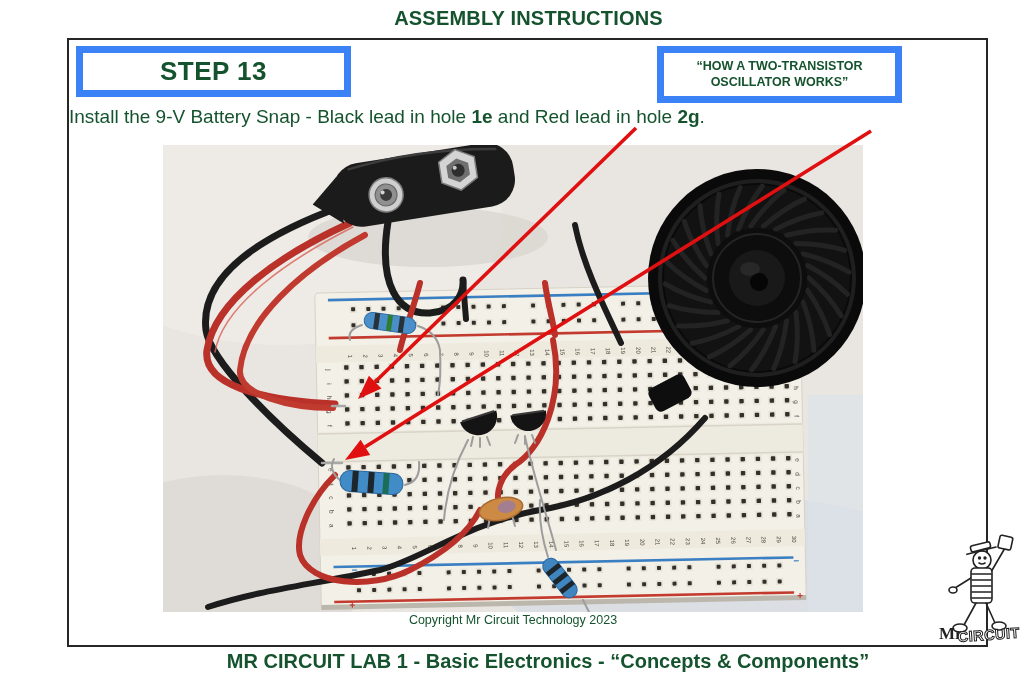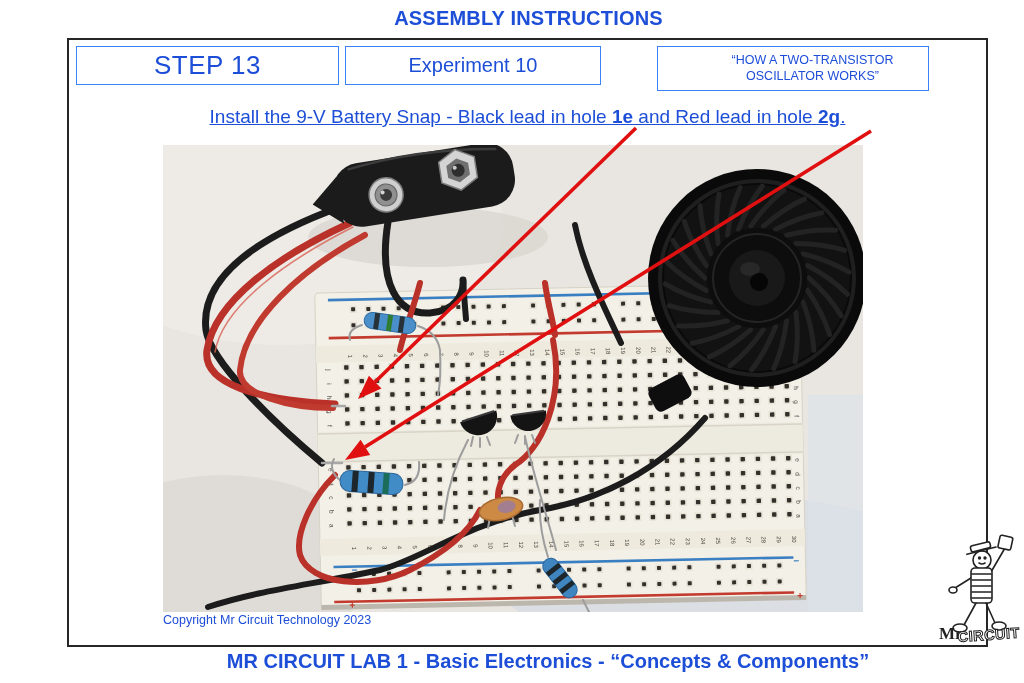--- a/index.html
+++ b/index.html
@@ -1,48 +1,47 @@
 <!DOCTYPE html>
 <html><head>
 <meta charset="utf-8">
 <style>
   html,body{margin:0;padding:0;background:#ffffff;}
   .page{position:relative;width:1024px;height:683px;background:#fff;overflow:hidden;
-        font-family:"Liberation Sans","DejaVu Sans",sans-serif;color:#1d4ed8;}
+        font-family:"Liberation Sans","DejaVu Sans",sans-serif;color:#14532d;}
   .doc-title{position:absolute;left:67px;top:7px;width:923px;text-align:center;
         font-size:20px;font-weight:bold;letter-spacing:.2px;}
   .outer-box{position:absolute;left:67px;top:38px;width:917px;height:605px;
         border:2px solid #262626;background:#fff;}
-  .hbox{position:absolute;border:1px solid #3b82f6;background:#fff;display:flex;
-        align-items:center;justify-content:center;text-align:center;font-weight:normal;}
+  .hbox{position:absolute;border:7px solid #3b82f6;background:#fff;display:flex;
+        align-items:center;justify-content:center;text-align:center;font-weight:bold;}
   .hbox.step{left:7px;top:6px;width:261px;height:37px;font-size:26px;letter-spacing:.5px;}
   .hbox.exp{left:276px;top:6px;width:254px;height:37px;font-size:20px;}
-  .hbox.topic{left:588px;top:6px;width:231px;height:43px;font-size:12.5px;line-height:1.25;padding-left:39px;}
-  .instruction{position:absolute;left:0;top:66px;width:100%;text-align:center;
-        font-size:19px;text-decoration:underline;}
+  .hbox.topic{left:588px;top:6px;width:231px;height:43px;font-size:12.5px;line-height:1.25;}
+  .instruction{position:absolute;left:0;top:66px;width:100%;
+        font-size:19px;}
   .photo{position:absolute;left:94px;top:105px;width:700px;height:467px;background:#e9e6e1;}
   .photo svg{display:block;}
-  .copyright{position:absolute;left:94px;top:573px;width:700px;text-align:left;font-size:12.5px;}
+  .copyright{position:absolute;left:94px;top:573px;width:700px;text-align:center;font-size:12.5px;}
   .mascot{position:absolute;left:864px;top:492px;width:96px;height:112px;}
   .footer{position:absolute;left:0;top:650px;width:1024px;text-align:center;
         font-size:20px;font-weight:bold;padding-left:36px;}
   .arrow-overlay{position:absolute;left:0;top:0;width:1024px;height:683px;
         pointer-events:none;z-index:10;}
 </style>
 </head>
 <body>
 
 <div class="page">
 
   <div class="doc-title">ASSEMBLY INSTRUCTIONS</div>
 
   <div class="outer-box">
 
     <div class="hbox step">STEP 13</div>
-    <div class="hbox exp">Experiment 10</div>
     <div class="hbox topic">“HOW A TWO-TRANSISTOR OSCILLATOR WORKS”</div>
 
     <div class="instruction"><span>Install the 9-V Battery Snap - Black lead in hole </span><b>1e</b><span> and Red lead in hole </span><b>2g</b><span>.</span></div>
 
     <div class="photo">
       <svg id="photo-svg" width="700" height="467" viewBox="0 0 700 467">
 
         <g>
           <rect x="0" y="0" width="700" height="467" fill="#e9e6e1"></rect>
           <ellipse cx="120" cy="80" rx="220" ry="120" fill="#efece7" opacity="0.8"></ellipse>

